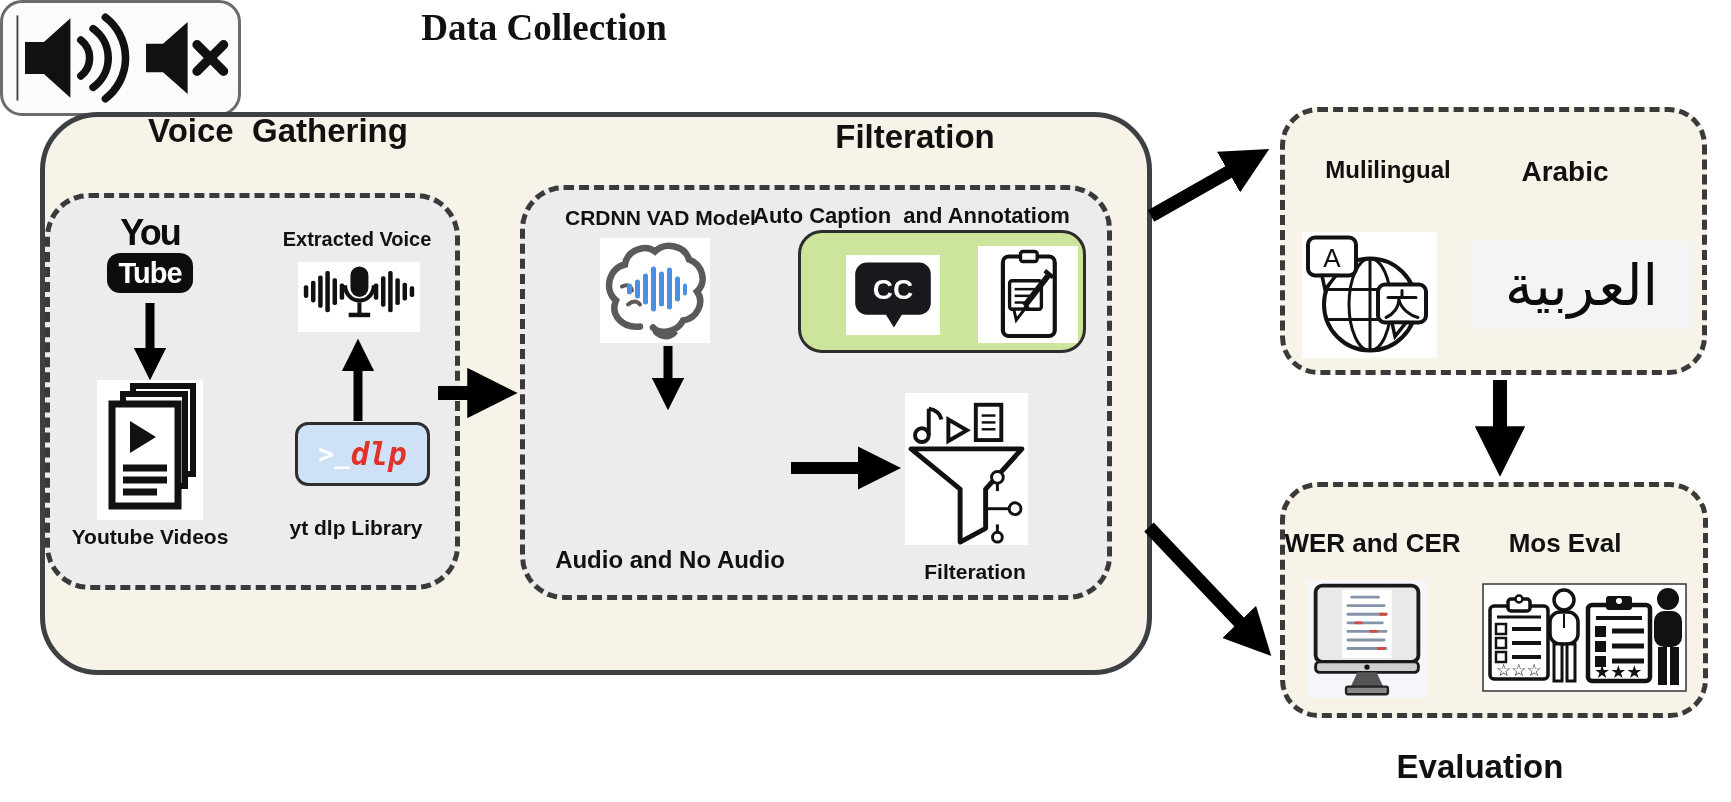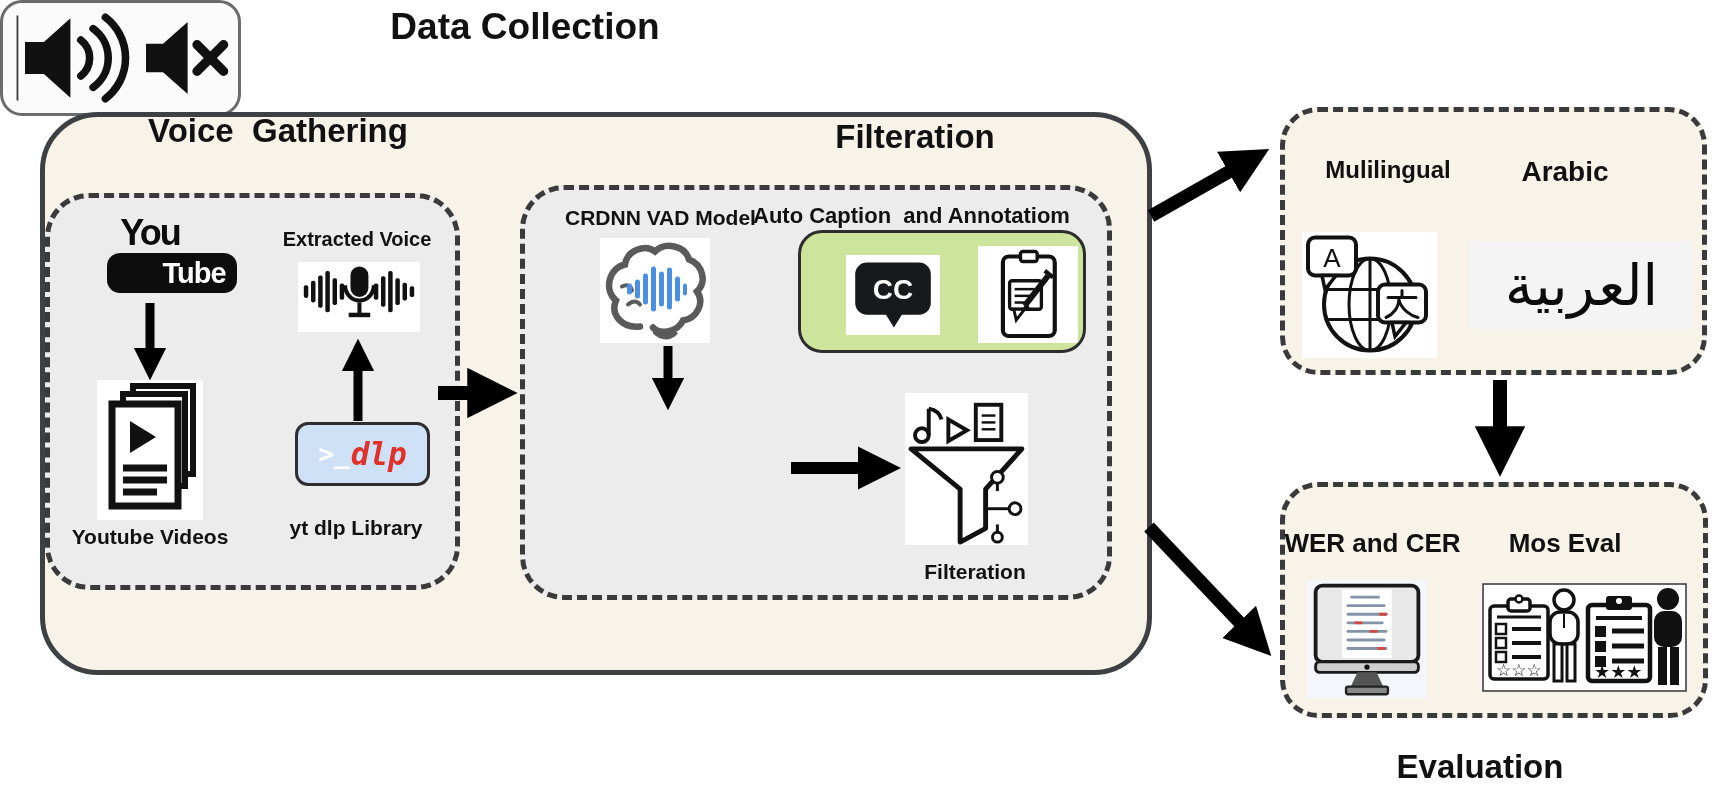--- a/index.html
+++ b/index.html
@@ -17,41 +17,41 @@
     background:#f8f3e8;border:5px solid #3e4144;border-radius:58px;
   }
   .dashed-box{box-sizing:border-box;border:5px dashed #3a3a3a;}
   #vg-box{left:45px;top:193px;width:415px;height:397px;background:#ececec;border-radius:44px;}
   #seg-box{left:520px;top:185px;width:592px;height:415px;background:#ececec;border-radius:44px;}
   #models-box{left:1280px;top:107px;width:427px;height:268px;background:#f8f3e8;border-radius:38px;}
   #eval-box{left:1280px;top:482px;width:428px;height:236px;background:#f8f3e8;border-radius:38px;}
   .icon-tile{position:absolute;background:#fff;display:flex;align-items:center;justify-content:center;}
   #yt-you{left:90px;top:212px;width:120px;text-align:center;font-weight:700;font-size:36px;letter-spacing:-2px;color:#0c0c0c;}
   #yt-tube{left:107px;top:253px;width:86px;height:40px;background:#0d0d0d;border-radius:13px;
-    color:#fff;font-weight:800;font-size:29px;letter-spacing:-1px;text-align:center;line-height:40px;padding-left:44px;}
+    color:#fff;font-weight:800;font-size:29px;letter-spacing:-1px;text-align:center;line-height:40px;}
   #ytdlp-box{left:295px;top:422px;width:135px;height:64px;box-sizing:border-box;background:#cfe1f7;
     border:3px solid #2e2e2e;border-radius:13px;display:flex;align-items:center;justify-content:center;
     font-family:"DejaVu Sans Mono",monospace;font-style:italic;font-weight:bold;}
   #ytdlp-box .prompt{color:#ffffff;font-size:26px;margin-right:1px;}
   #ytdlp-box .dlp{color:#e23128;font-size:31px;}
   #green-box{left:798px;top:230px;width:288px;height:123px;box-sizing:border-box;background:#cde49c;
     border:3.5px solid #2d2d2d;border-radius:24px;}
   #audio-box{left:550px;top:412px;width:241px;height:116px;box-sizing:border-box;background:#fbfbfb;
     border:3px solid #6b6b6b;border-radius:22px;display:flex;align-items:center;justify-content:center;}
   #arabic-tile{left:1470px;top:241px;width:223px;height:88px;background:#f4f4f4;display:flex;
     align-items:center;justify-content:center;font-family:"DejaVu Sans",sans-serif;font-size:56px;color:#0b0b0b;}
   #arrow-overlay{left:0;top:0;width:1731px;height:802px;pointer-events:none;z-index:50;}
   svg text{font-family:"Liberation Sans",sans-serif;}
 </style>
 </head>
 <body>
 
 <div id="canvas">
 
-  <div class="lbl big-title" style="left:372px;top:6px;width:306px;">Data Collection</div>
+  <div class="lbl big-title" style="left:391px;top:6px;width:306px;font-family:Liberation Serif, serif;">Data Collection</div>
   <div class="lbl sec-title" style="left:1330px;top:748px;width:300px;">Evaluation</div>
 
   <div id="main-panel" class="abs"></div>
   <div class="lbl sec-title" style="left:128px;top:112px;width:300px;">Voice  Gathering</div>
   <div class="lbl sec-title" style="left:765px;top:118px;width:300px;">Filteration</div>
 
   <div id="vg-box" class="abs dashed-box"></div>
 
   <div id="yt-you" class="abs">You</div>
   <div id="yt-tube" class="abs">Tube</div>
@@ -150,20 +150,21 @@
       <line x1="6" y1="10" x2="6" y2="100" stroke="#444" stroke-width="2"></line>
       <polygon points="14,38 34,38 62,13 62,97 34,72 14,72" fill="#111"></polygon>
       <path d="M73,36 a24,24 0 0 1 0,38" fill="none" stroke="#111" stroke-width="8" stroke-linecap="round"></path>
       <path d="M86,24 a38,38 0 0 1 0,62" fill="none" stroke="#111" stroke-width="8" stroke-linecap="round"></path>
       <path d="M99,12 a54,54 0 0 1 0,86" fill="none" stroke="#111" stroke-width="8" stroke-linecap="round"></path>
       <polygon points="142,40 160,40 186,17 186,93 160,70 142,70" fill="#111"></polygon>
       <line x1="196" y1="41" x2="224" y2="69" stroke="#111" stroke-width="10" stroke-linecap="round"></line>
       <line x1="224" y1="41" x2="196" y2="69" stroke="#111" stroke-width="10" stroke-linecap="round"></line>
     </svg>
   </div>
+  <div class="lbl" style="left:510px;top:546px;width:320px;font-size:24px;">Audio and No Audio</div>
 
   <div class="icon-tile" style="left:905px;top:393px;width:123px;height:152px;">
     <svg width="123" height="152" viewBox="0 0 125 155">
       <circle cx="17" cy="43" r="7" fill="#fff" stroke="#111" stroke-width="4"></circle>
       <line x1="24" y1="43" x2="24" y2="16" stroke="#111" stroke-width="4"></line>
       <path d="M24,16 q11,2 13,11" fill="none" stroke="#111" stroke-width="4"></path>
       <polygon points="44,27 63,38 44,49" fill="#fff" stroke="#111" stroke-width="4"></polygon>
       <rect x="72" y="12" width="26" height="36" fill="#fff" stroke="#111" stroke-width="4"></rect>
       <line x1="78" y1="23" x2="92" y2="23" stroke="#111" stroke-width="2.5"></line>
       <line x1="78" y1="30" x2="92" y2="30" stroke="#111" stroke-width="2.5"></line>

